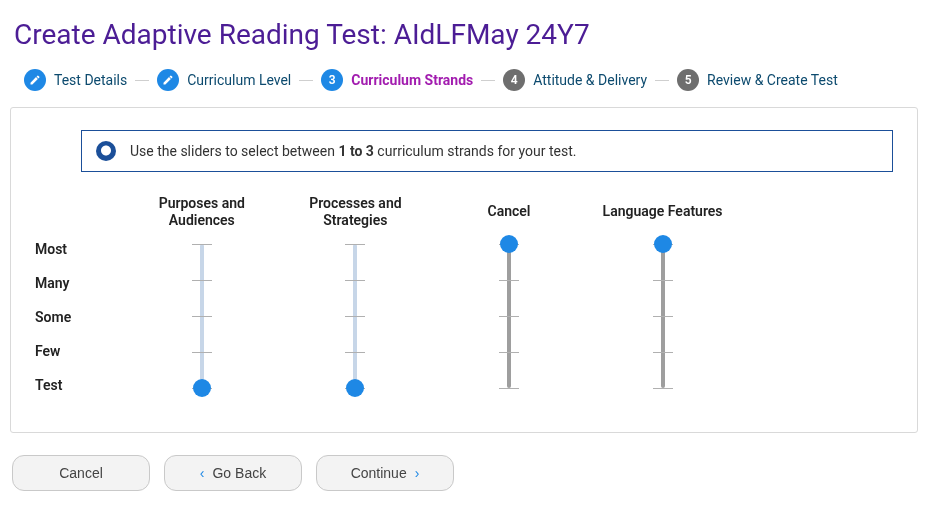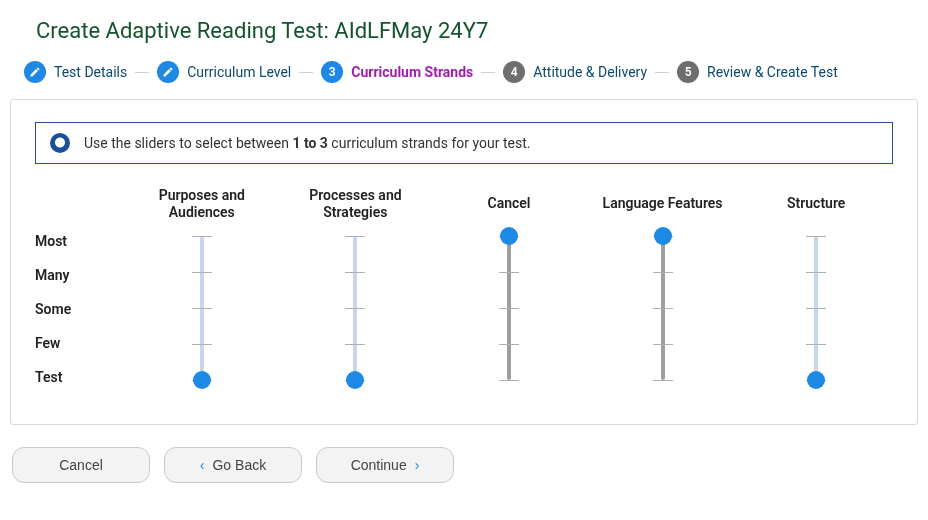--- a/index.html
+++ b/index.html
@@ -8,25 +8,24 @@
     font-family: "Segoe UI", Roboto, Arial, sans-serif;
     font-size: 14px;
     color: #333;
     background: #fff;
   }
   .page {
     width: 928px;
     padding: 12px 10px 18px 10px;
   }
   .title {
-    font-size: 22px;
+    font-size: 28px;
     font-weight: 400;
-    color: #14532d;
+    color: #4c1d95;
     padding: 6px 4px 18px 4px;
-    margin-left: 22px;
   }
   .stepper {
     display: flex;
     align-items: center;
     gap: 8px;
     padding: 0 14px 16px 14px;
   }
   .step {
     display: flex;
     align-items: center;
@@ -59,20 +58,21 @@
   }
   .info-box {
     border: 1px solid #1b4f99;
     background: #fff;
     padding: 10px 14px;
     display: flex;
     align-items: center;
     gap: 14px;
     color: #333;
     margin-bottom: 20px;
+    margin-left: 46px;
   }
   .info-icon-wrap {
     width: 20px; height: 20px;
     border-radius: 50%;
     background: #1b4f99;
     display:flex;align-items:center;justify-content:center;
     flex-shrink:0;
   }
   .info-icon-wrap svg { width:12px; height:12px; fill:#fff; }
   .info-text b { font-weight: 700; }
@@ -269,32 +269,20 @@
         <div class="col">
           <div class="col-head">Language Features</div>
           <div class="slider-wrap">
             <div class="track track-selected"></div>
             <div class="tick" style="top: 8px;"></div>
             <div class="tick" style="top: 44px;"></div>
             <div class="tick" style="top: 80px;"></div>
             <div class="tick" style="top: 116px;"></div>
             <div class="tick" style="top: 152px;"></div>
             <div class="thumb" style="top: 8px;"></div>
-          </div>
-        </div>
-        <div class="col">
-          <div class="col-head">Structure</div>
-          <div class="slider-wrap">
-            <div class="track track-unselected"></div>
-            <div class="tick" style="top: 8px;"></div>
-            <div class="tick" style="top: 44px;"></div>
-            <div class="tick" style="top: 80px;"></div>
-            <div class="tick" style="top: 116px;"></div>
-            <div class="tick" style="top: 152px;"></div>
-            <div class="thumb" style="top: 152px;"></div>
           </div>
         </div>
       </div>
   </div>
 
   <div class="actions">
     <button class="btn">
       <span>Cancel</span>
     </button>
     <button class="btn">

